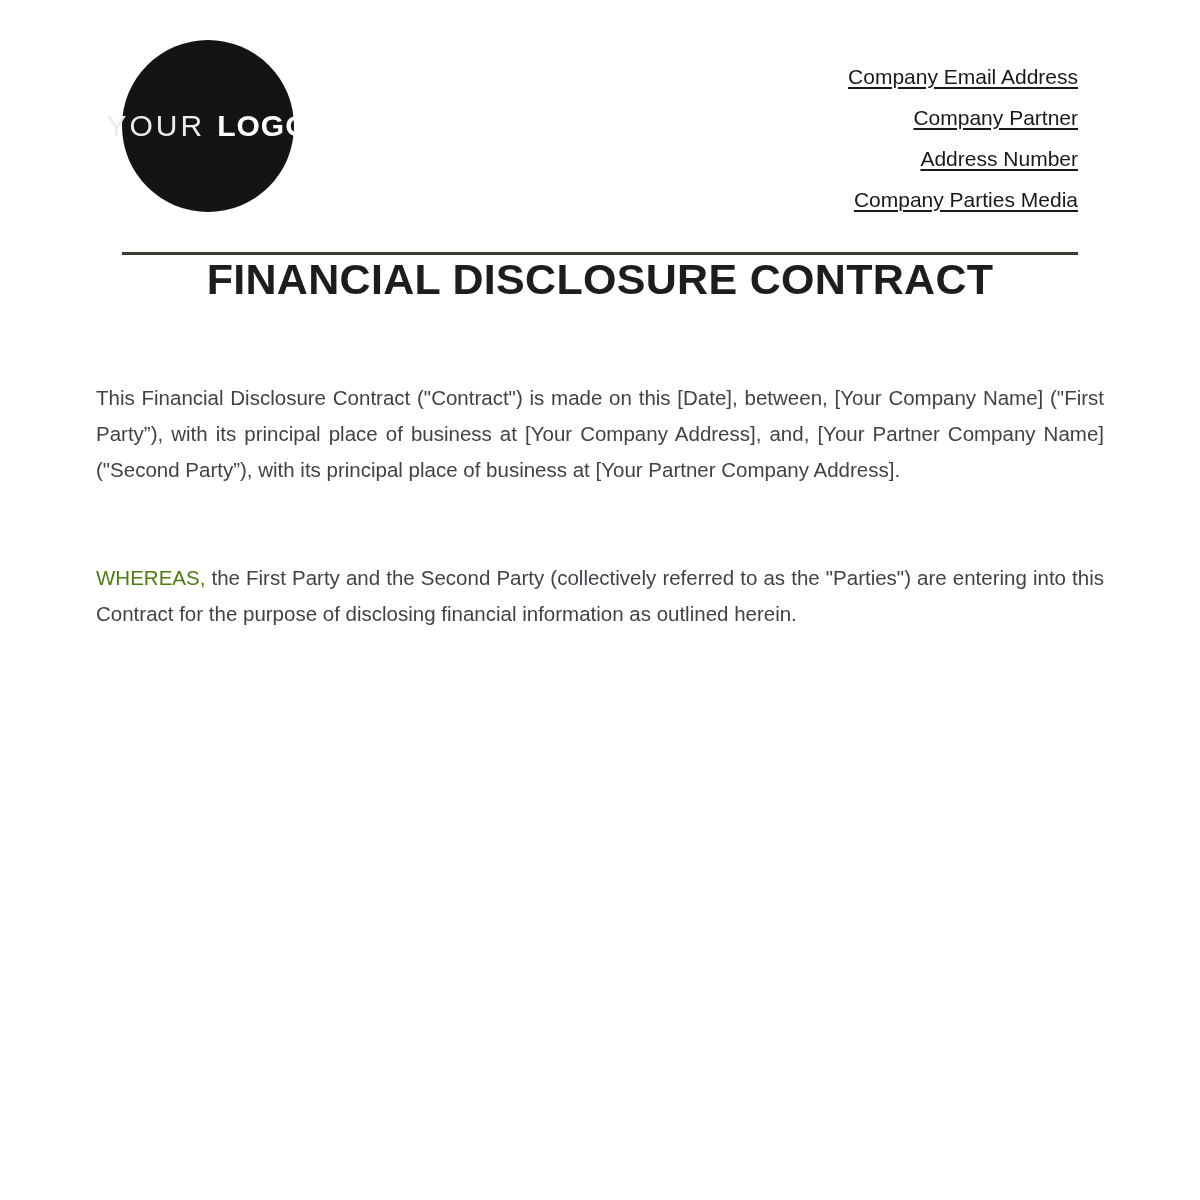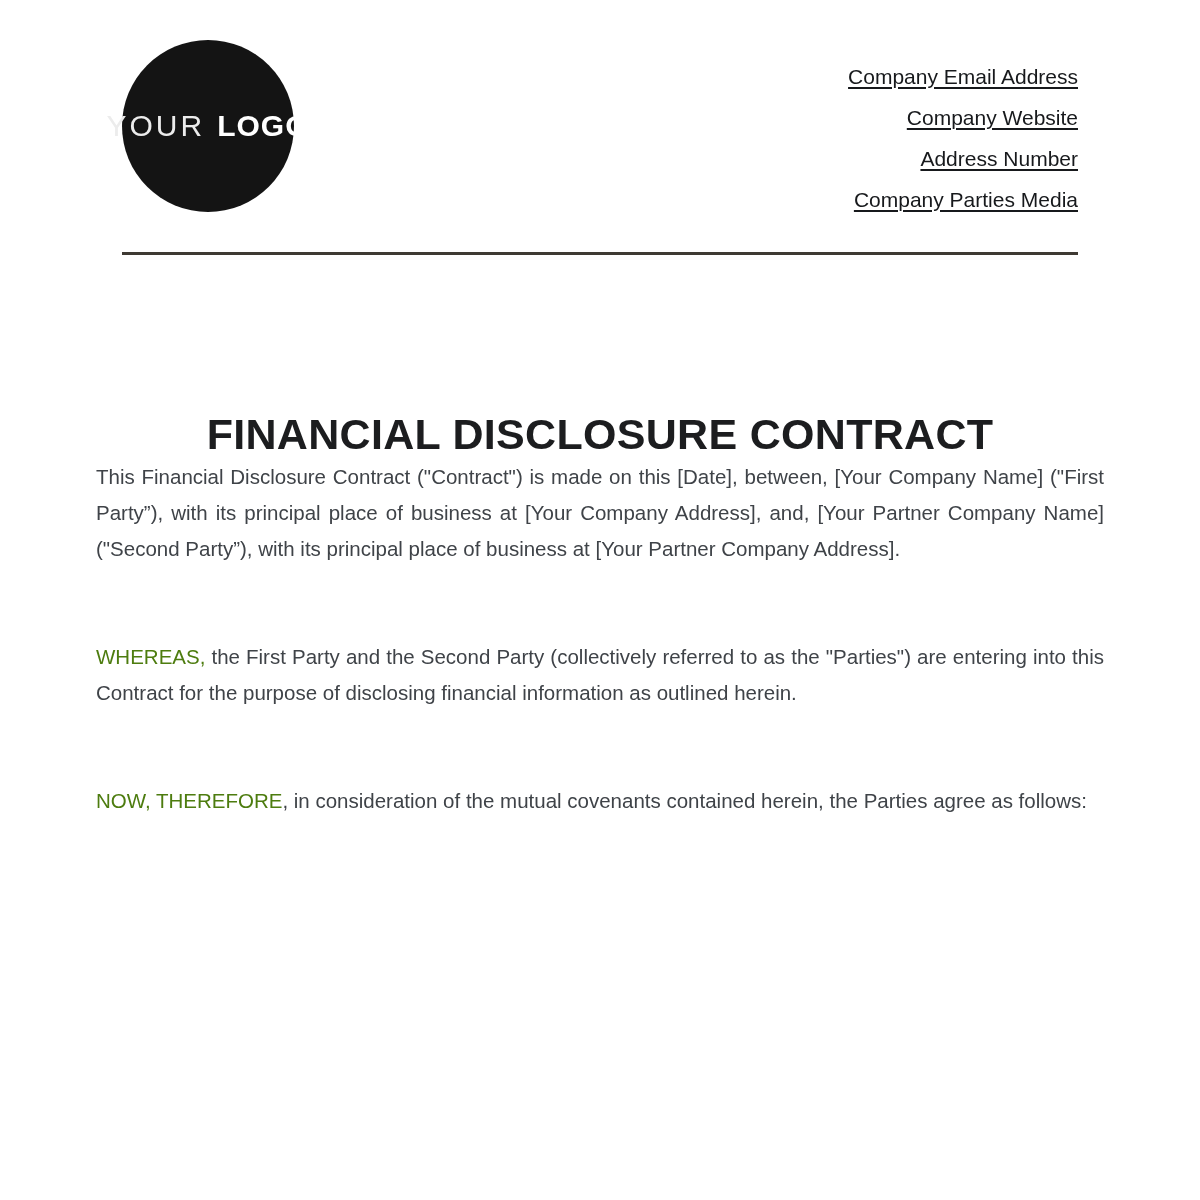--- a/index.html
+++ b/index.html
@@ -58,28 +58,28 @@
     color: #17191c;
     text-underline-offset: 3px;
     text-decoration-thickness: 1.5px;
   }
   .divider {
     height: 3px;
     background: #3e3a33;
     margin: 32px 26px 0 26px;
   }
   .doc-title {
-    margin-top: 155px;
     text-align: center;
     font-size: 43px;
     font-weight: 800;
     letter-spacing: 0.3px;
     color: #1c1d1f;
   }
   .body-copy {
+    margin-top: 76px;
   }
   p.para {
     font-size: 20.5px;
     line-height: 36px;
     text-align: justify;
     color: #3f4348;
     margin-bottom: 72px;
   }
   p.para .lead {
     font-weight: 400;
@@ -101,35 +101,34 @@
 
 <div class="page">
 
   <div class="header">
     <div class="logo-circle">
       <span class="logo-line1">YOUR</span>
       <span class="logo-line2">LOGO</span>
     </div>
     <div class="company-links">
       <a href="#">Company Email Address</a>
-      <a href="#">Company Website</a>
+      <a href="#">Company Partner</a>
       <a href="#">Address Number</a>
       <a href="#">Company Parties Media</a>
     </div>
   </div>
 
   <div class="divider"></div>
 
   <h1 class="doc-title">FINANCIAL DISCLOSURE CONTRACT</h1>
 
   <div class="body-copy">
 
     <p class="para"><span>This Financial Disclosure Contract ("Contract") is made on this [Date], between, [Your Company Name] ("First Party”), with its principal place of business at [Your Company Address], and, [Your Partner Company Name] ("Second Party”), with its principal place of business at [Your Partner Company Address].</span></p>
 
     <p class="para"><span class="lead">WHEREAS,</span><span> the First Party and the Second Party (collectively referred to as the "Parties") are entering into this Contract for the purpose of disclosing financial information as outlined herein.</span></p>
 
-    <p class="para"><span class="lead">NOW, THEREFORE</span><span>, in consideration of the mutual covenants contained herein, the Parties agree as follows:</span></p>
 
 
 
   </div>
 
 </div>
 
 </body></html>

